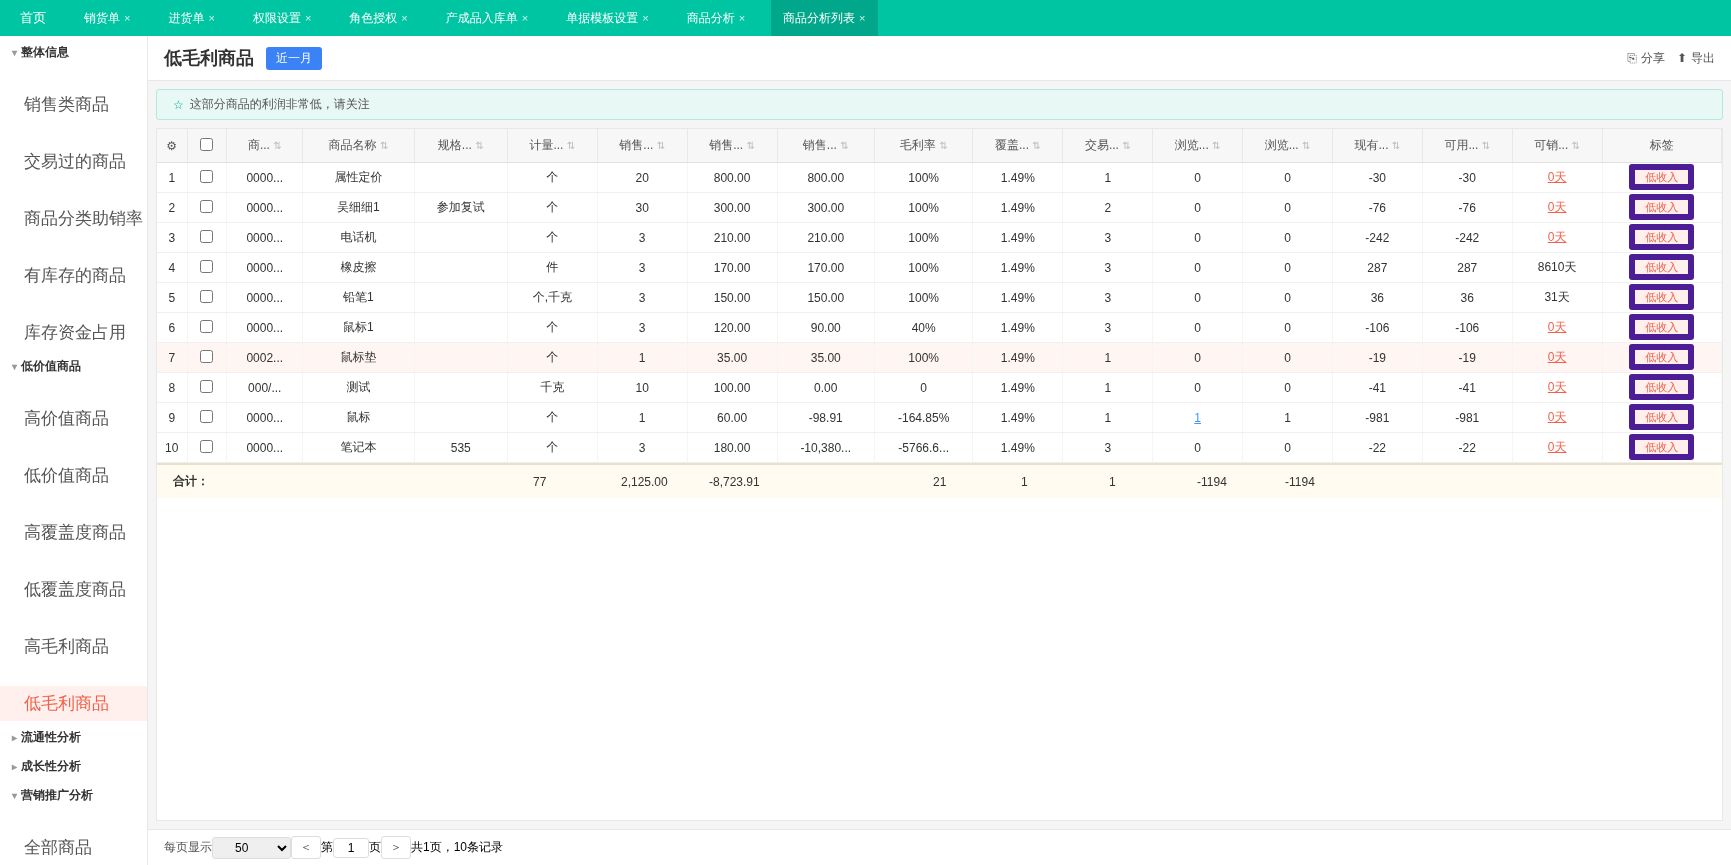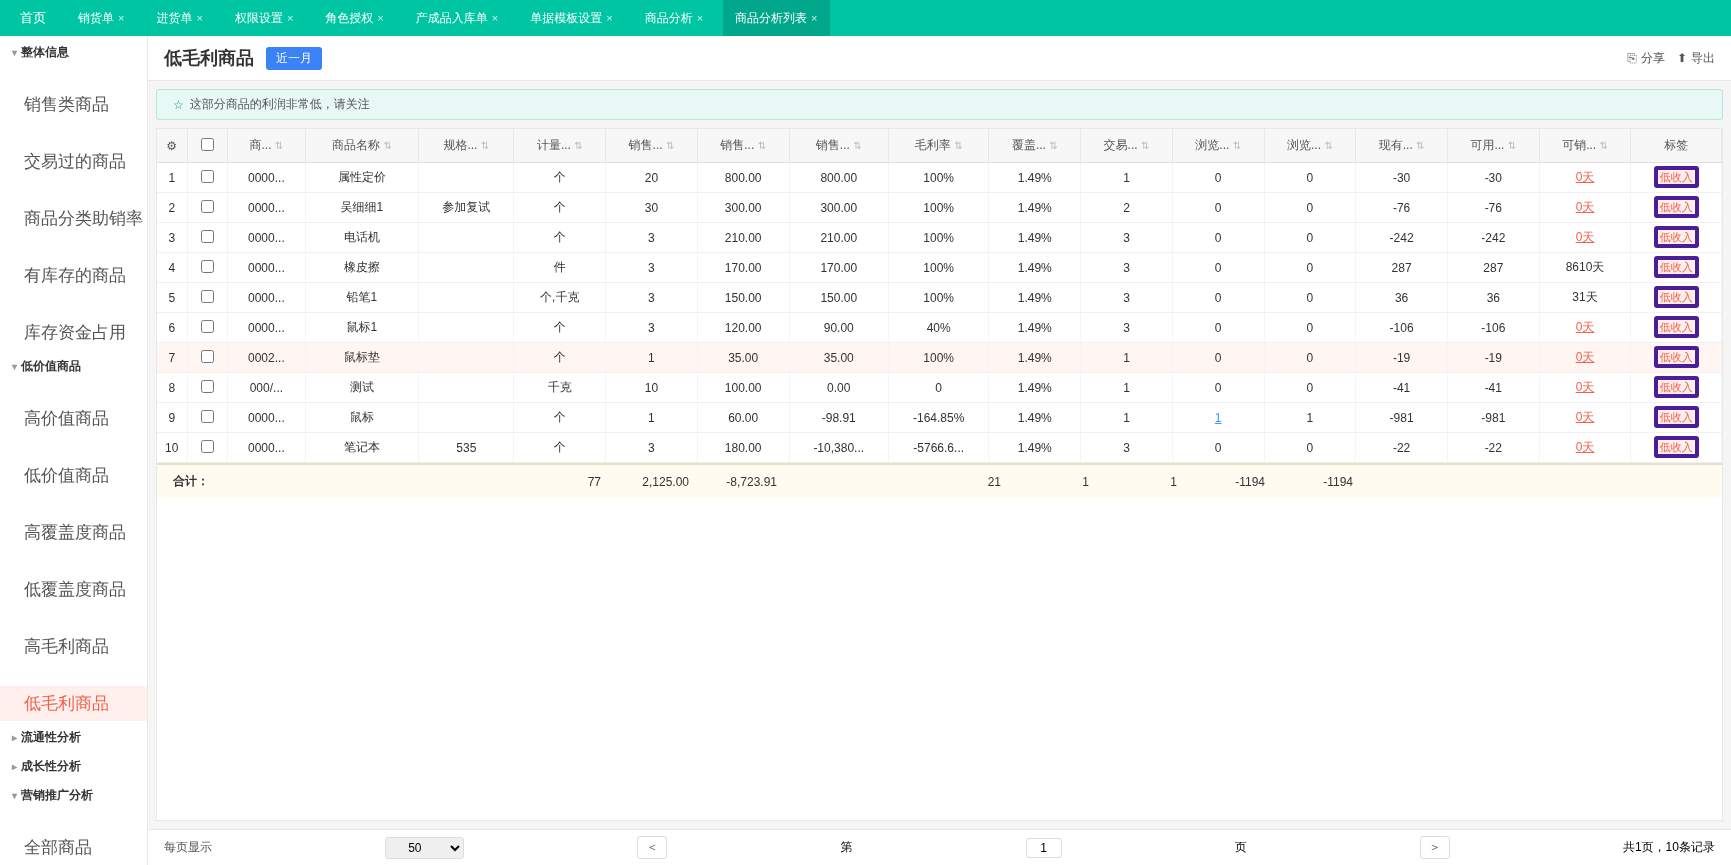--- a/index.html
+++ b/index.html
@@ -5,21 +5,21 @@
     * { box-sizing: border-box; margin: 0; padding: 0; font-family: "Microsoft YaHei", "微软雅黑", sans-serif; font-size: 12px; }
     body { background: #f5f5f5; overflow-x: hidden; }
 
     
     .top-nav {
       background: #00c5a3;
       display: flex;
       align-items: center;
       height: 36px;
       padding: 0 8px;
-      gap: 8px;
+      gap: 14px;
     }
     .nav-item {
       color: #fff;
       padding: 0 12px;
       height: 36px;
       display: flex;
       align-items: center;
       cursor: pointer;
       white-space: nowrap;
       font-size: 13px;
@@ -181,54 +181,53 @@
       border-right: 1px solid #f5f5f5;
       text-align: center;
       color: #333;
       white-space: nowrap;
     }
     tr.highlighted td { background: #fff5f2; }
 
     .tag-badge {
       background: #fff0ed;
       color: #f5604a;
-      border: 4px solid #4c1d95;
-      padding: 1px 2px;
+      border: 6px solid #4c1d95;
+      padding: 1px 10px;
       border-radius: 3px;
       font-size: 11px;
     }
     .red-text { color: #f5604a; text-decoration: underline; }
     .link-text { color: #4096ff; text-decoration: underline; cursor: pointer; }
 
     
     .table-footer {
       background: #fffbf0;
       border-top: 2px solid #e8e0c8;
       padding: 8px 16px;
       display: flex;
       align-items: center;
       gap: 8px;
     }
     .footer-label { color: #333; font-weight: bold; }
     .footer-cell {
       min-width: 80px;
-      text-align: right;
       padding: 0 6px;
       color: #333;
     }
 
     
     .pagination-bar {
       background: #fff;
       border-top: 1px solid #e8e8e8;
       padding: 6px 16px;
       display: flex;
       align-items: center;
-      justify-content: space-between;
-      gap: 22px;
+      justify-content: flex-start;
+      gap: 0;
     }
     .page-size-label { color: #555; }
     .page-size-select {
       border: 1px solid #ddd;
       padding: 2px 18px;
       border-radius: 3px;
       font-size: 12px;
     }
     .page-nav-btn {
       border: 1px solid #ddd;

